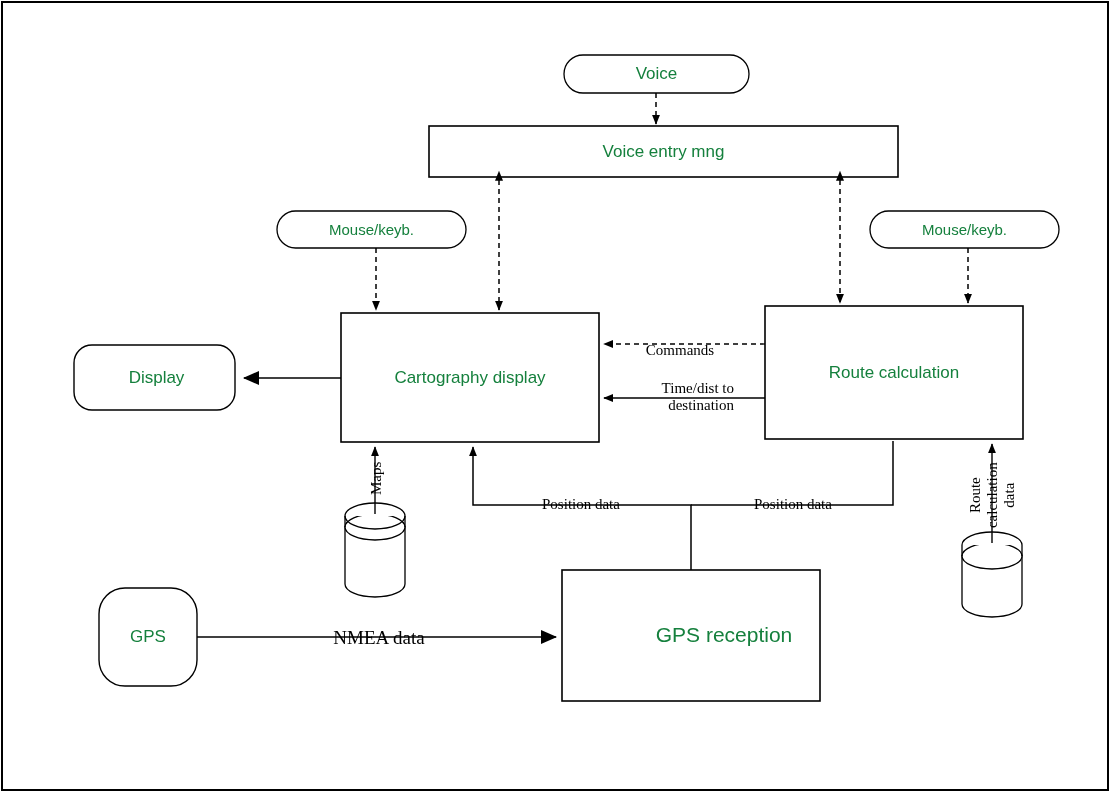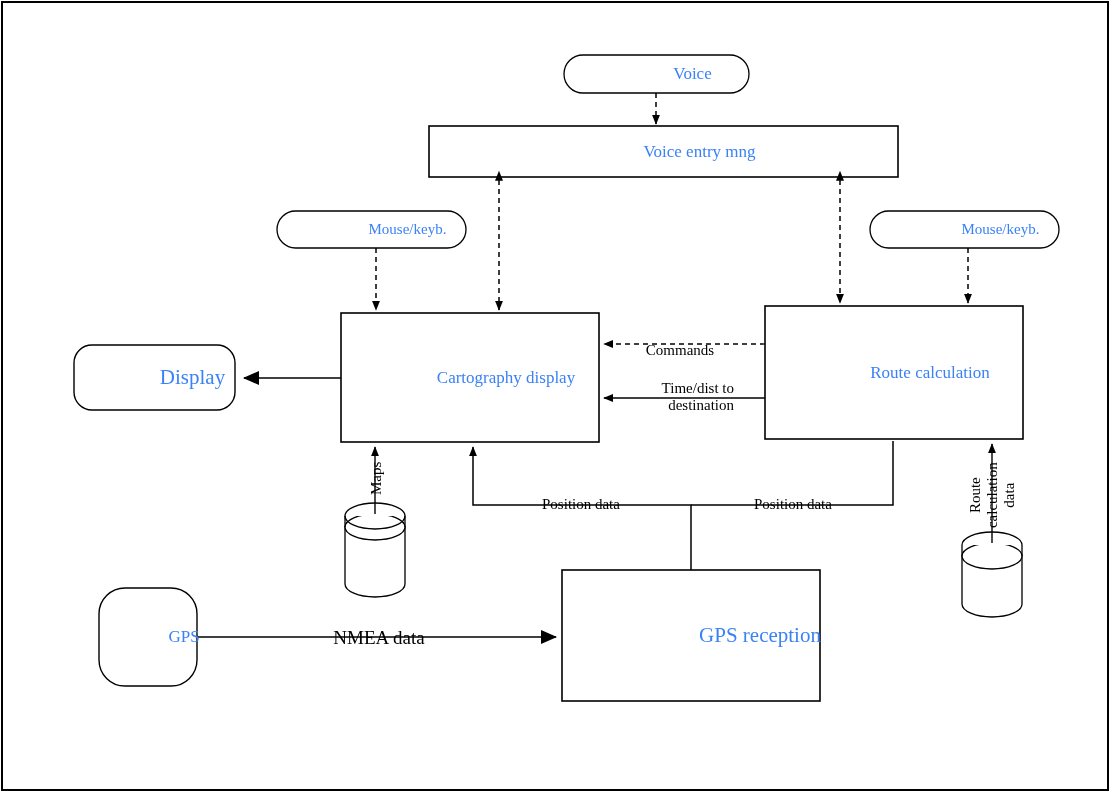--- a/index.html
+++ b/index.html
@@ -34,25 +34,24 @@
     width: 1112px;
     height: 794px;
     pointer-events: none;
   }
   .node-label {
     position: absolute;
     display: flex;
     align-items: center;
     justify-content: center;
     text-align: center;
-    color: #3b82f6;
-    font-family: Liberation Serif, serif;
+    color: #15803d;
+    font-family: Liberation Sans, sans-serif;
     white-space: pre;
     line-height: 1.15;
-    padding-left: 36px;
   }
   .edge-label {
     position: absolute;
     color: #000;
     font-family: "Liberation Serif", "DejaVu Serif", serif;
     white-space: pre;
     text-align: center;
     line-height: 1.12;
   }
   .rot90 {
@@ -140,21 +139,21 @@
   </svg>
 
   <div class="node-label" style="left:564px; top:55px; width:185px; height:38px; font-size:17px;">Voice</div>
 
   <div class="node-label" style="left:429px; top:126px; width:469px; height:51px; font-size:17px;border-radius:20px;">Voice entry mng</div>
 
   <div class="node-label" style="left:277px; top:211px; width:189px; height:37px; font-size:15px;">Mouse/keyb.</div>
 
   <div class="node-label" style="left:870px; top:211px; width:189px; height:37px; font-size:15px;">Mouse/keyb.</div>
 
-  <div class="node-label" style="left:74px; top:345px; width:165px; height:65px; font-size:21px;">Display</div>
+  <div class="node-label" style="left:74px; top:345px; width:165px; height:65px; font-size:17px;">Display</div>
 
   <div class="node-label" style="left:341px; top:313px; width:258px; height:129px; font-size:17px;">Cartography display</div>
 
   <div class="node-label" style="left:99px; top:588px; width:98px; height:98px; font-size:17px;">GPS</div>
 
   <div class="node-label" style="left:765px; top:306px; width:258px; height:133px; font-size:17px;">Route calculation</div>
 
   <div class="node-label" style="left:595px; top:570px; width:258px; height:131px; font-size:21px;">GPS reception</div>
 
   <div class="edge-label" style="left:630px; top:342px; width:100px; font-size:15px;">Commands</div>

